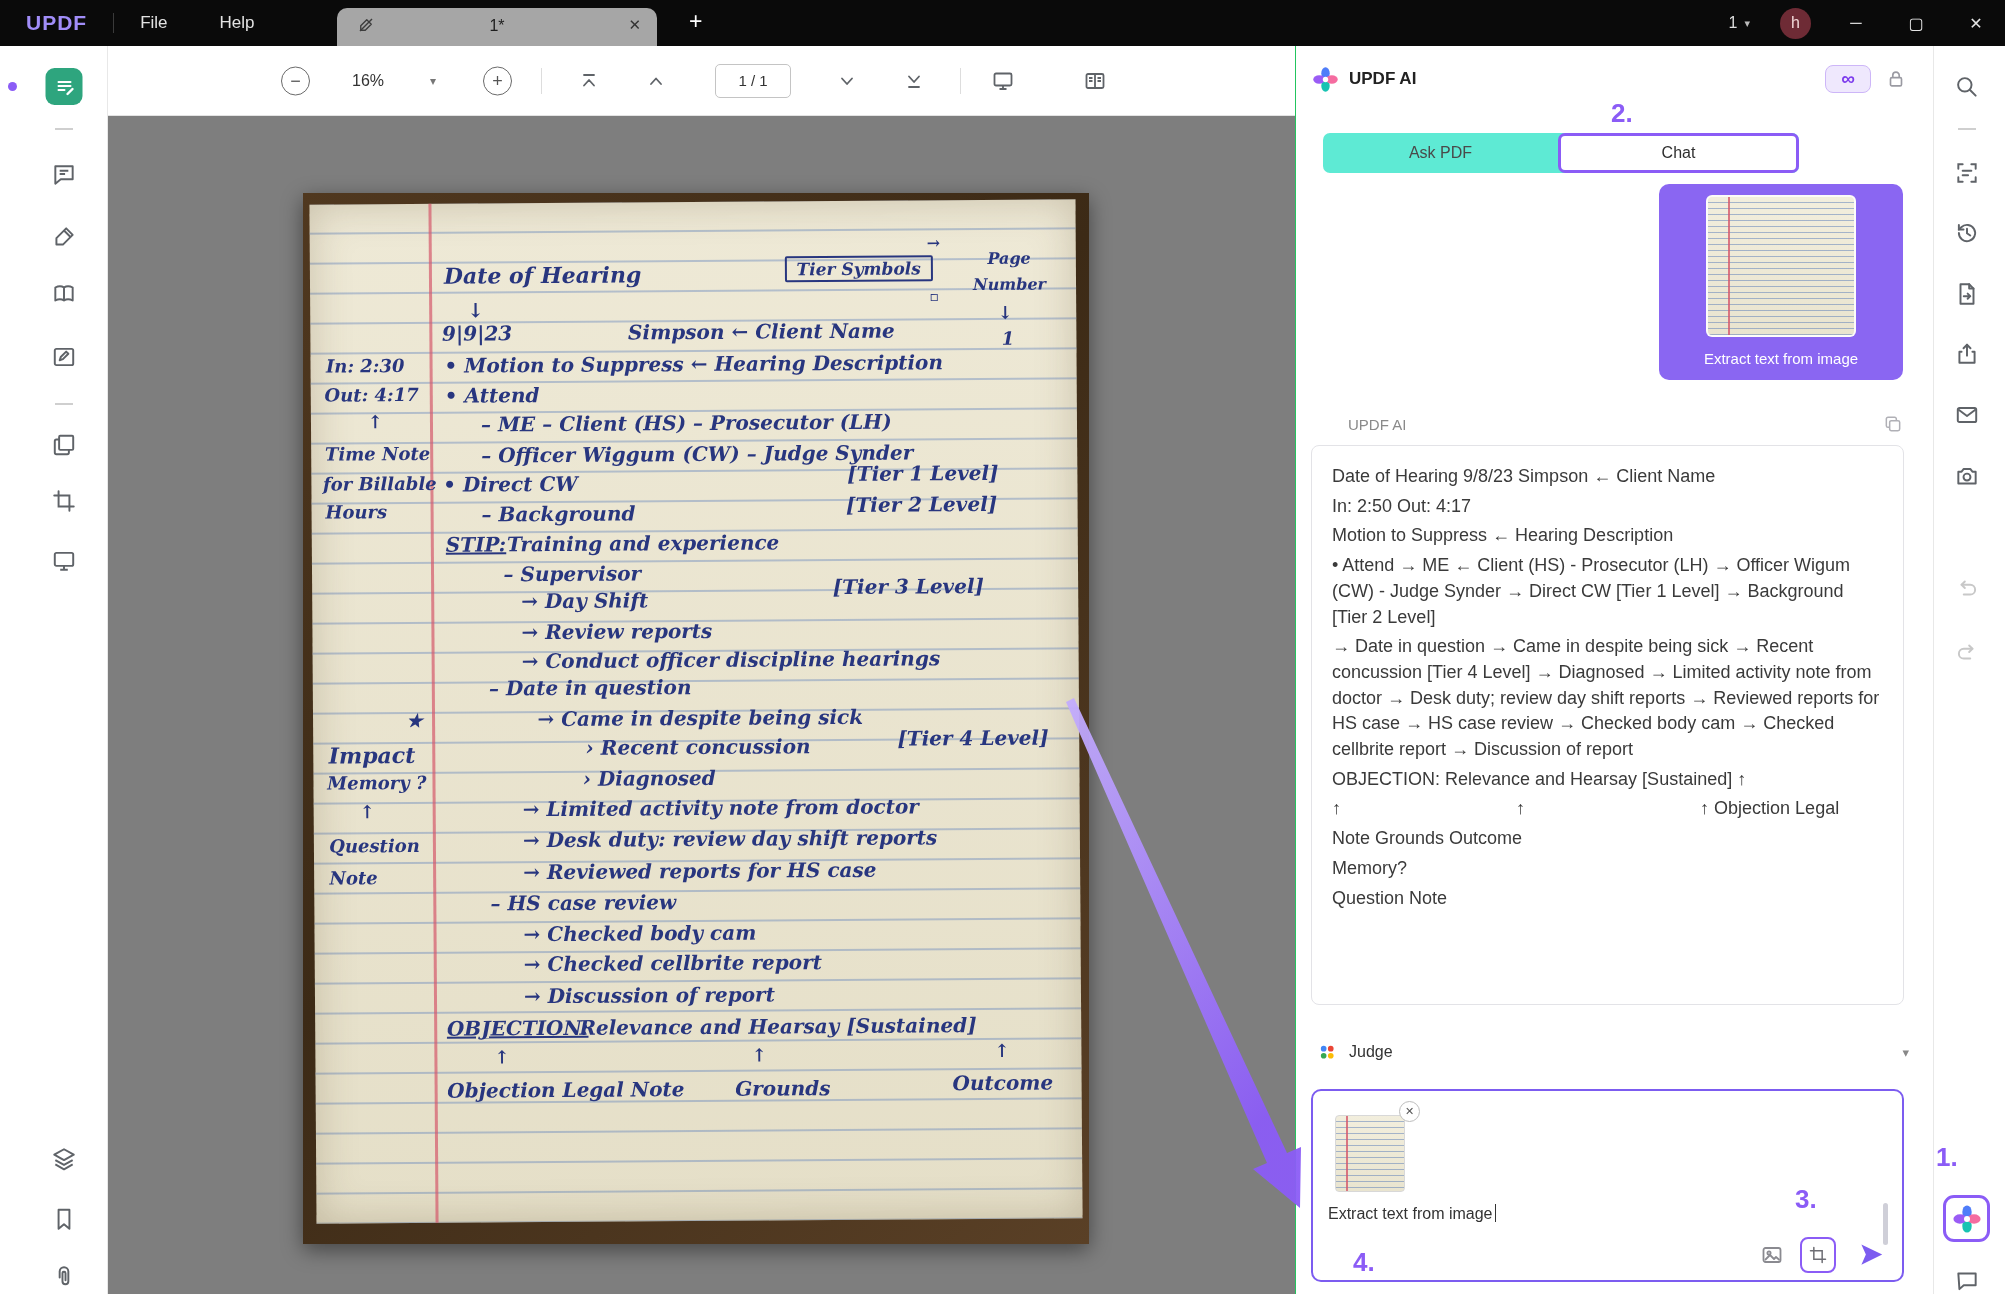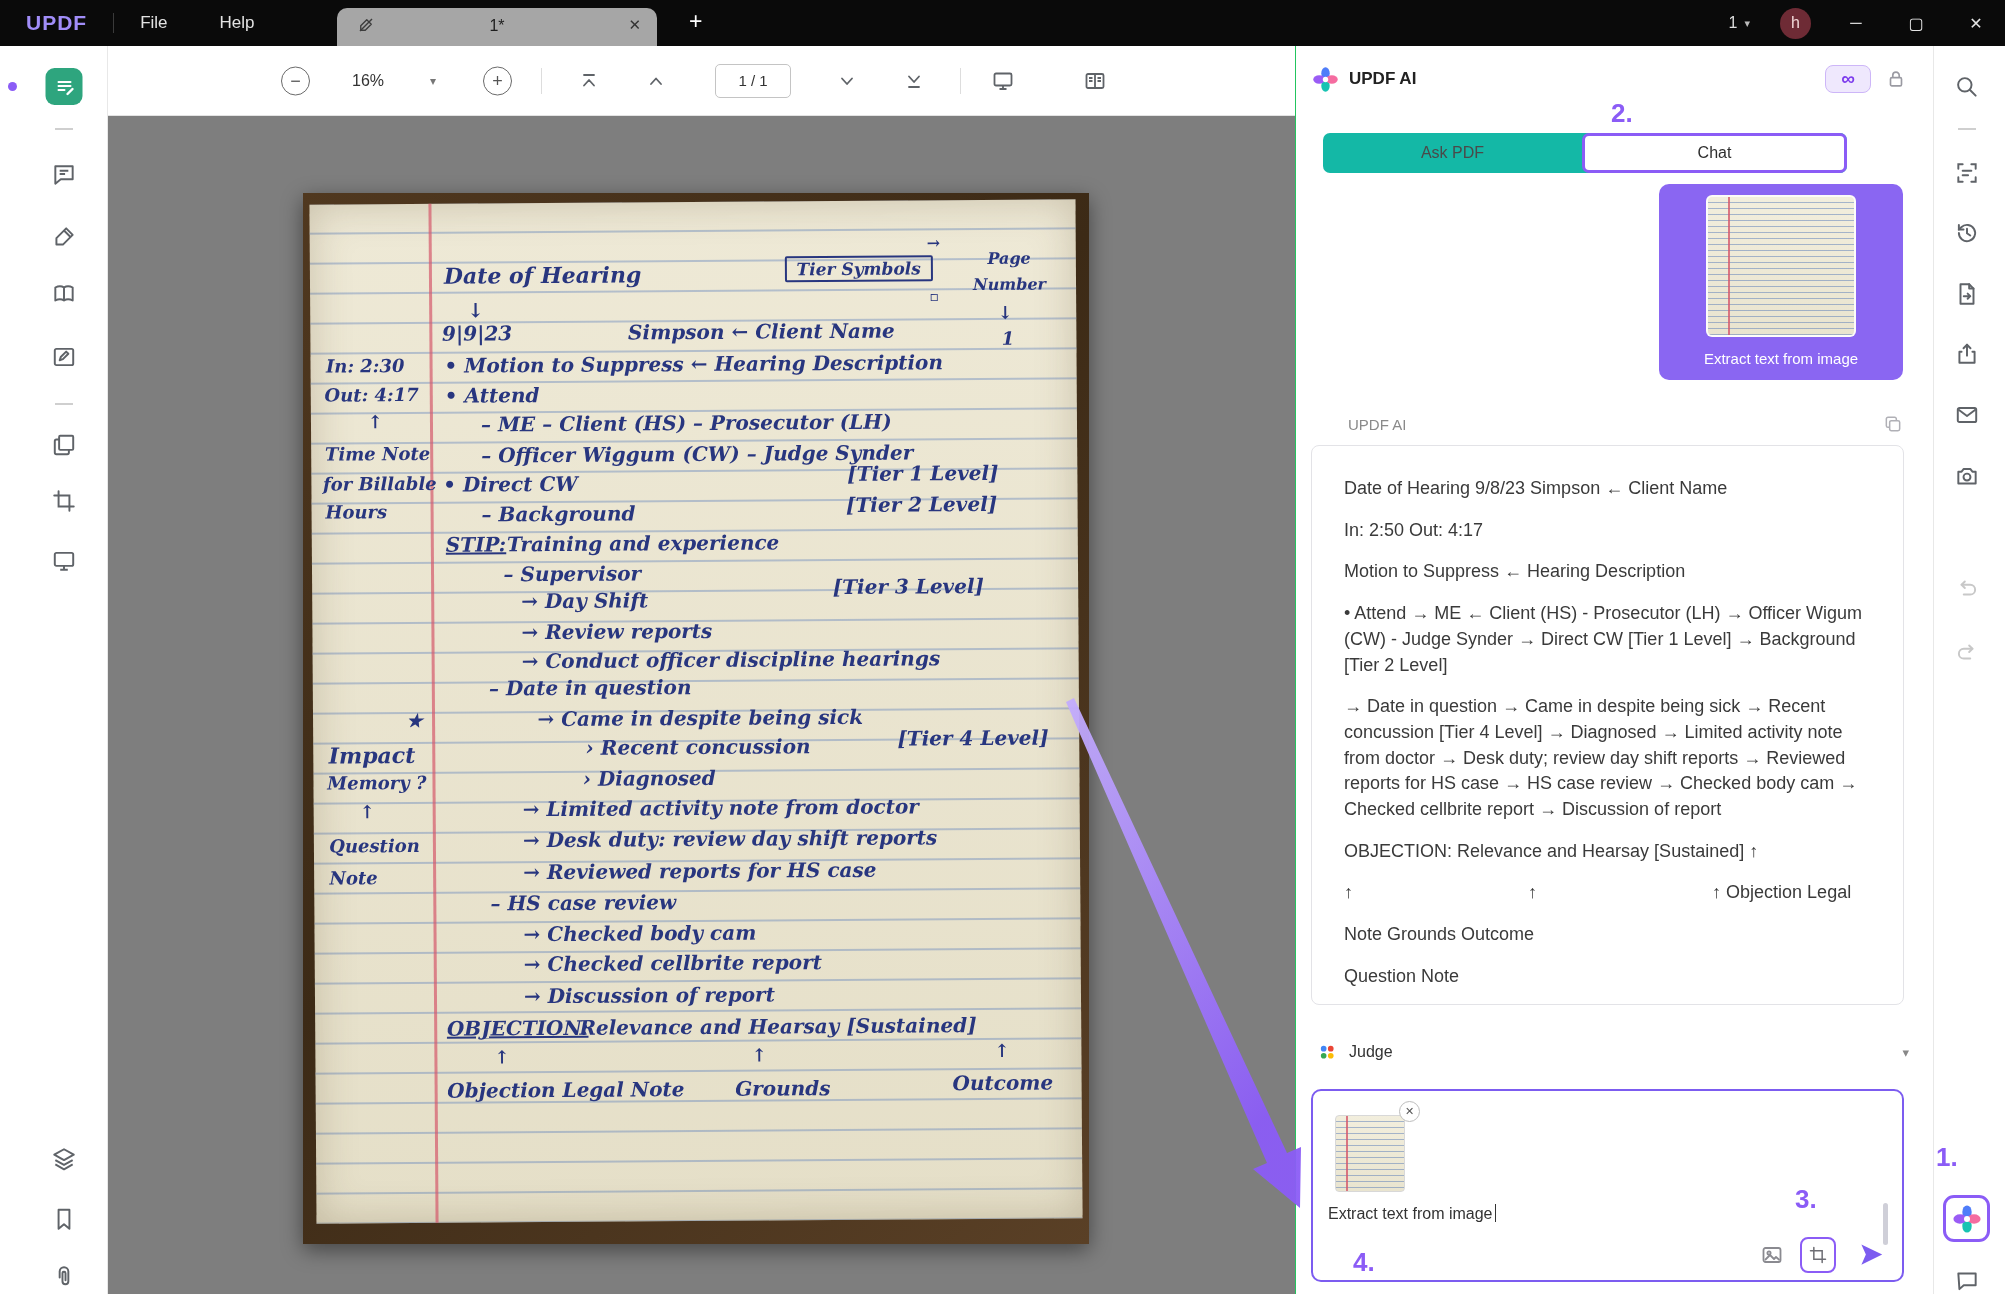--- a/index.html
+++ b/index.html
@@ -76,42 +76,42 @@
   .note-line.underline { text-decoration:underline; }
 
   
   .ai-panel { width:638px; background:#fff; border-left:1px solid #22c55e; position:relative; flex:0 0 auto; }
   .ai-header { height:66px; display:flex; align-items:center; padding:0 26px 0 16px; }
   .ai-title { font-size:17px; font-weight:bold; color:#222; margin-left:10px; }
   .inf-pill { margin-left:auto; width:46px; height:28px; border-radius:8px; background:#efe8fd; border:1px solid #cdb6f8;
     color:#7c3aed; font-size:19px; font-weight:bold; display:flex; align-items:center; justify-content:center; cursor:pointer; }
   .lock-ic { margin-left:14px; width:22px; height:22px; color:#9a9aa2; cursor:pointer; }
 
-  .ai-tabs { position:absolute; top:87px; left:27px; width:524px; height:40px; display:flex; background:#14b8a6; border-radius:7px; }
+  .ai-tabs { position:absolute; top:87px; left:27px; width:476px; height:40px; display:flex; background:#5eead4; border-radius:7px; }
   .ai-tab { flex:1; display:flex; align-items:center; justify-content:center; font-size:16px; cursor:pointer; }
   .ai-tab.idle { color:#4a4a4a; }
   .ai-tab.active { background:#fff; border:3px solid var(--accent,#8b5cf6); border-radius:7px; color:#2e2e2e; }
 
   .chat-scroll { position:absolute; top:127px; left:0; right:0; height:857px; overflow:hidden; }
   .user-bubble { position:absolute; top:11px; right:30px; width:244px; border-radius:10px;
     background:var(--bubble,#8a66f2); padding:11px 10px 13px; }
   .bubble-thumb { width:150px; height:142px; margin:0 auto; border-radius:6px; border:2px solid rgba(255,255,255,.85); }
   .bubble-caption { color:#fff; font-size:15px; text-align:center; margin-top:13px; }
   .mini-note { position:relative; overflow:hidden; background:linear-gradient(#f2eedd,#e9e4cf); }
   .mini-note::before { content:""; position:absolute; inset:0;
     background:repeating-linear-gradient(to bottom, transparent 0 5px, rgba(70,110,180,.45) 5px 6px); }
   .mini-note::after { content:""; position:absolute; left:14%; top:0; bottom:0; width:2px; background:rgba(212,89,107,.8); }
 
   .resp-label-row { position:absolute; top:241px; left:52px; right:30px; display:flex; align-items:center; }
   .resp-label { font-size:15px; color:#8a8a8a; }
   .copy-btn { margin-left:auto; width:20px; height:20px; color:#b0b0b6; cursor:pointer; }
 
   .resp-card { position:absolute; top:272px; left:15px; width:593px; height:560px; background:#fff;
     border:1px solid #e3e3e7; border-radius:8px; padding:14px 16px; overflow:hidden; }
-  .resp-line { margin:16px; font-size:18px; line-height:25.7px; color:#3a3a3a; white-space:pre-wrap; }
+  .resp-line { margin:4px; font-size:18px; line-height:25.7px; color:#3a3a3a; white-space:pre-wrap; }
 
   .prompt-header { position:absolute; top:984px; left:21px; right:24px; height:44px; display:flex; align-items:center; }
   .prompt-title { font-size:16px; color:#333; margin-left:12px; }
   .prompt-caret { margin-left:auto; font-size:13px; color:#888; cursor:pointer; }
   .prompt-box { position:absolute; top:1043px; left:15px; width:593px; height:193px; background:#fff;
     border:2.5px solid #7c5cf0; border-radius:10px; cursor:text; }
   .prompt-thumb { position:absolute; left:22px; top:24px; width:70px; height:77px; border-radius:4px; border:1px solid #d8d8d8; }
   .thumb-remove { position:absolute; left:86px; top:10px; width:21px; height:21px; border-radius:50%; background:#fff;
     border:1px solid #bdbdbd; color:#555; font-size:11px; display:flex; align-items:center; justify-content:center; cursor:pointer; padding:0; }
   .prompt-text { position:absolute; left:15px; top:113px; font-size:16px; color:#333; }
@@ -561,22 +561,22 @@
       <div class="resp-card">
 
       <p class="resp-line">Date of Hearing 9/8/23 Simpson ← Client Name</p>
           <p class="resp-line">In: 2:50 Out: 4:17</p>
           <p class="resp-line">Motion to Suppress ← Hearing Description</p>
           <p class="resp-line">• Attend → ME ← Client (HS) - Prosecutor (LH) → Officer Wigum (CW) - Judge Synder → Direct CW [Tier 1 Level] → Background [Tier 2 Level]</p>
           <p class="resp-line">→ Date in question → Came in despite being sick → Recent concussion [Tier 4 Level] → Diagnosed → Limited activity note from doctor → Desk duty; review day shift reports → Reviewed reports for HS case → HS case review → Checked body cam → Checked cellbrite report → Discussion of report</p>
           <p class="resp-line">OBJECTION: Relevance and Hearsay [Sustained] ↑</p>
           <p class="resp-line">↑                                   ↑                                   ↑ Objection Legal</p>
           <p class="resp-line">Note Grounds Outcome</p>
+          <p class="resp-line">Memory?</p>
           <p class="resp-line">Question Note</p>
-          <p class="resp-line">Memory?</p>
         </div>
     </div>
 
     <div class="prompt-header">
       <svg class="ic" style="width:20px;height:20px">
           <use href="#i-griddots"></use>
         </svg>
       <span class="prompt-title">Judge</span>
       <span class="prompt-caret">▾</span>
     </div>

